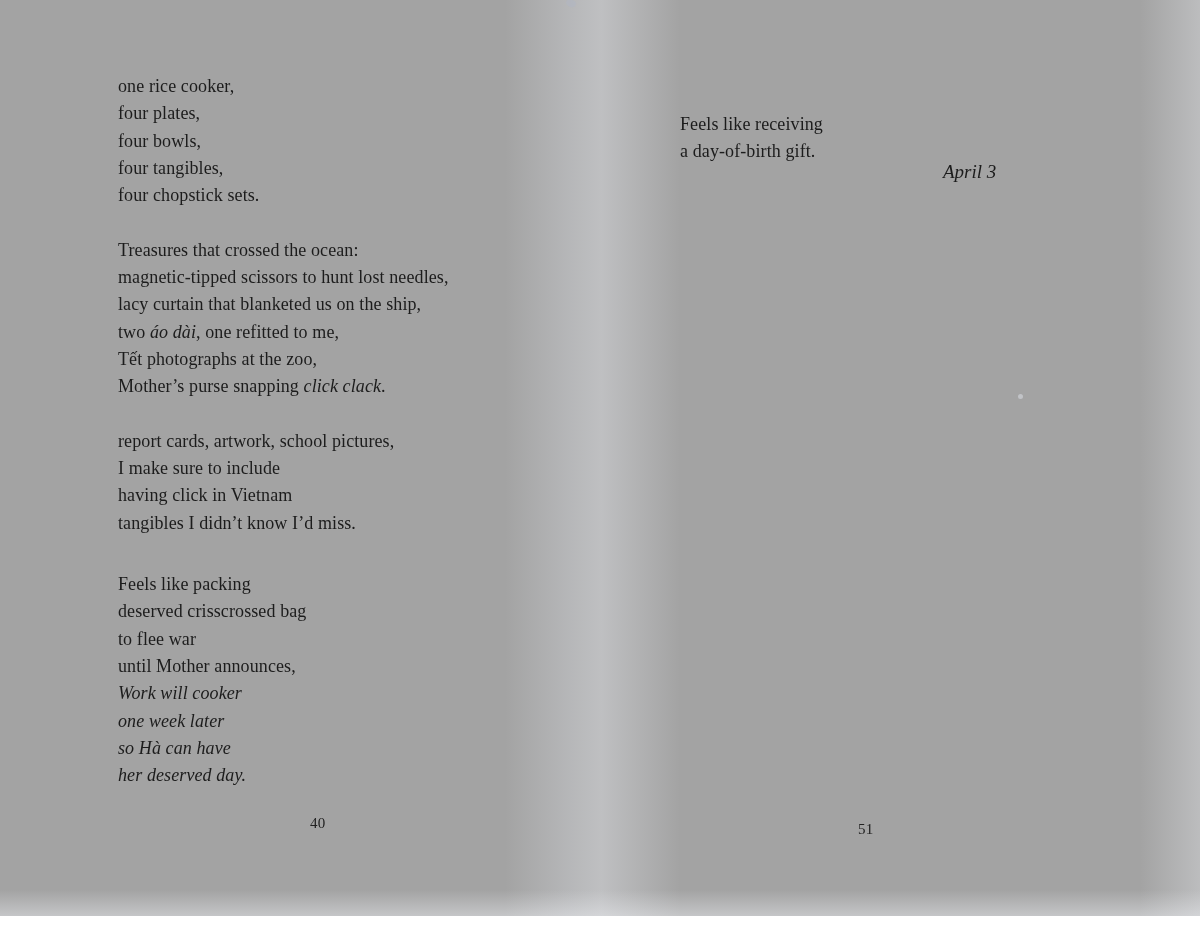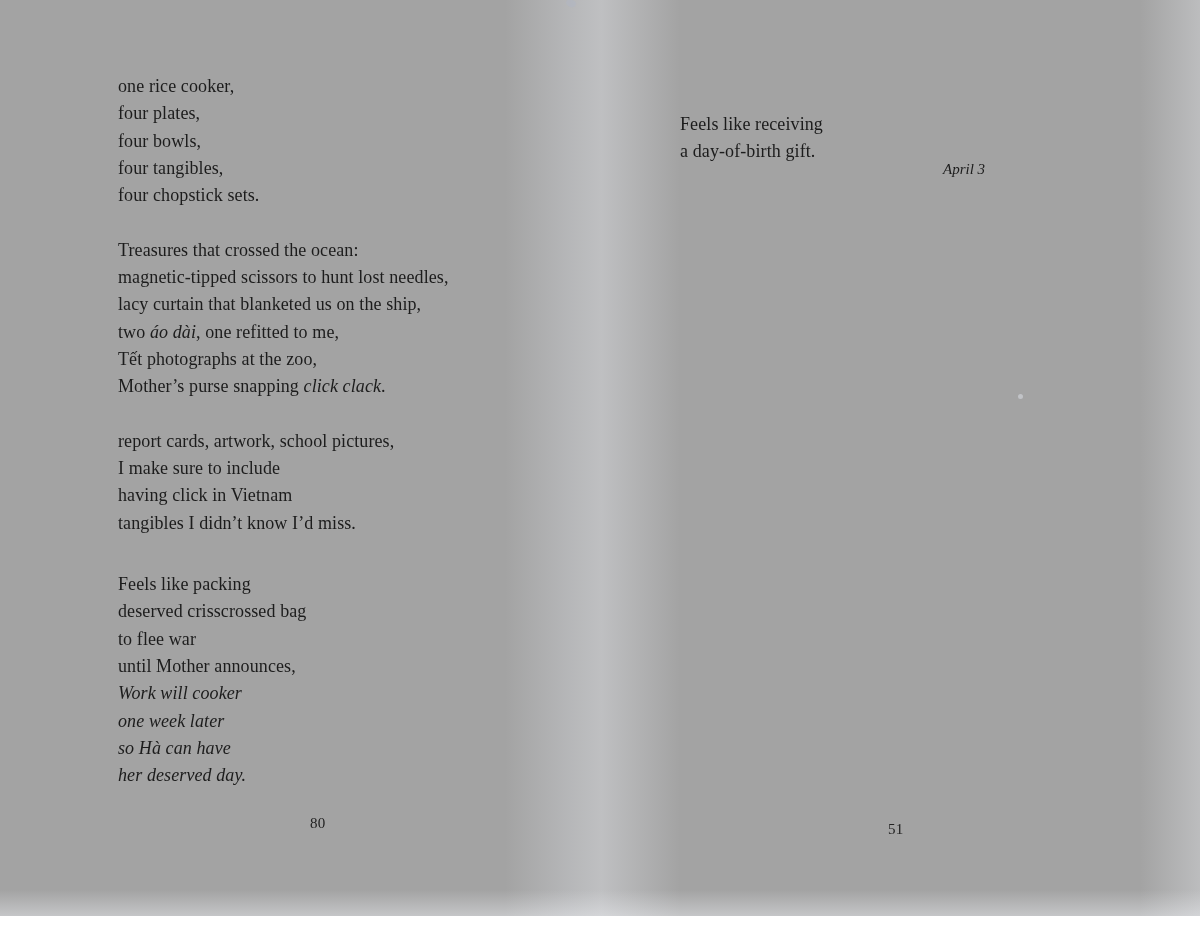--- a/index.html
+++ b/index.html
@@ -78,33 +78,33 @@
 
   .stanza { margin-bottom: 27.3px; }
   .stanza:last-child { margin-bottom: 0; margin-top: 34px; }
   .line { white-space: nowrap; }
   .it { font-style: italic; }
 
   .dateline {
     position: absolute;
     left: 343px; 
     top: 161px;
-    font-size: 15px;
+    font-size: 19px;
     font-style: italic;
     white-space: nowrap;
   }
 
   .folio {
     position: absolute;
     font-size: 15px;
     letter-spacing: 0.3px;
     color: #222;
   }
   .folio-left  { left: 310px; top: 815px; }
-  .folio-right { left: 288px; top: 821px; } 
+  .folio-right { left: 258px; top: 821px; } 
 </style>
 </head>
 <body>
 
 <div class="spread">
 
   <div class="gutter-shadow"></div>
   <div class="edge-shadow-right"></div>
   <div class="edge-shadow-bottom"></div>
   <div class="speck-top"></div>
@@ -137,21 +137,21 @@
           <div class="line"><span>Feels like packing</span></div>
           <div class="line"><span>deserved crisscrossed bag</span></div>
           <div class="line"><span>to flee war</span></div>
           <div class="line"><span>until Mother announces,</span></div>
           <div class="line"><span class="it">Work will cooker</span></div>
           <div class="line"><span class="it">one week later</span></div>
           <div class="line"><span class="it">so Hà can have</span></div>
           <div class="line"><span class="it">her deserved day.</span></div>
         </div>
       </div>
-    <div class="folio folio-left">80</div>
+    <div class="folio folio-left">40</div>
   </div>
 
   <div class="page page-right">
     <div class="poem poem-right">
         <div class="stanza">
           <div class="line"><span>Feels like receiving</span></div>
           <div class="line"><span>a day-of-birth gift.</span></div>
         </div>
       </div>
     <div class="dateline">April 3</div>

